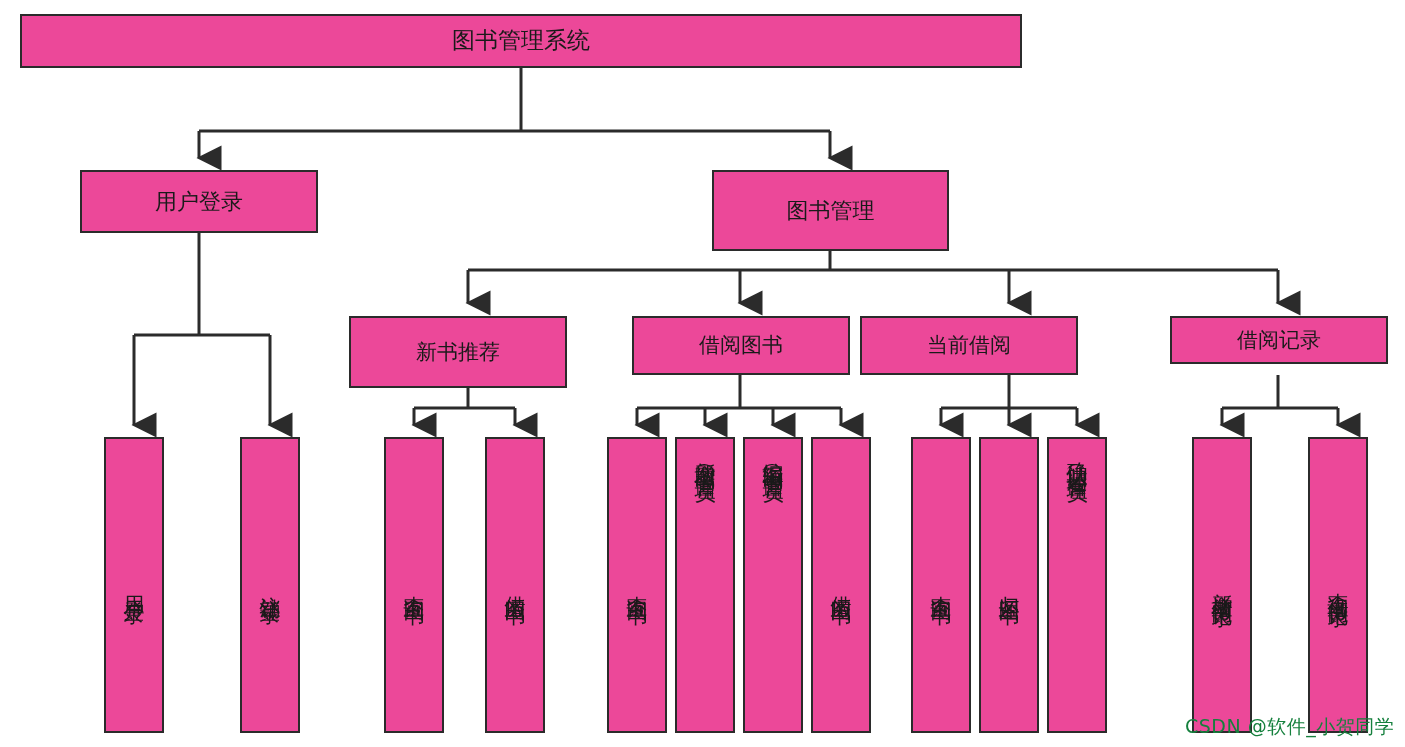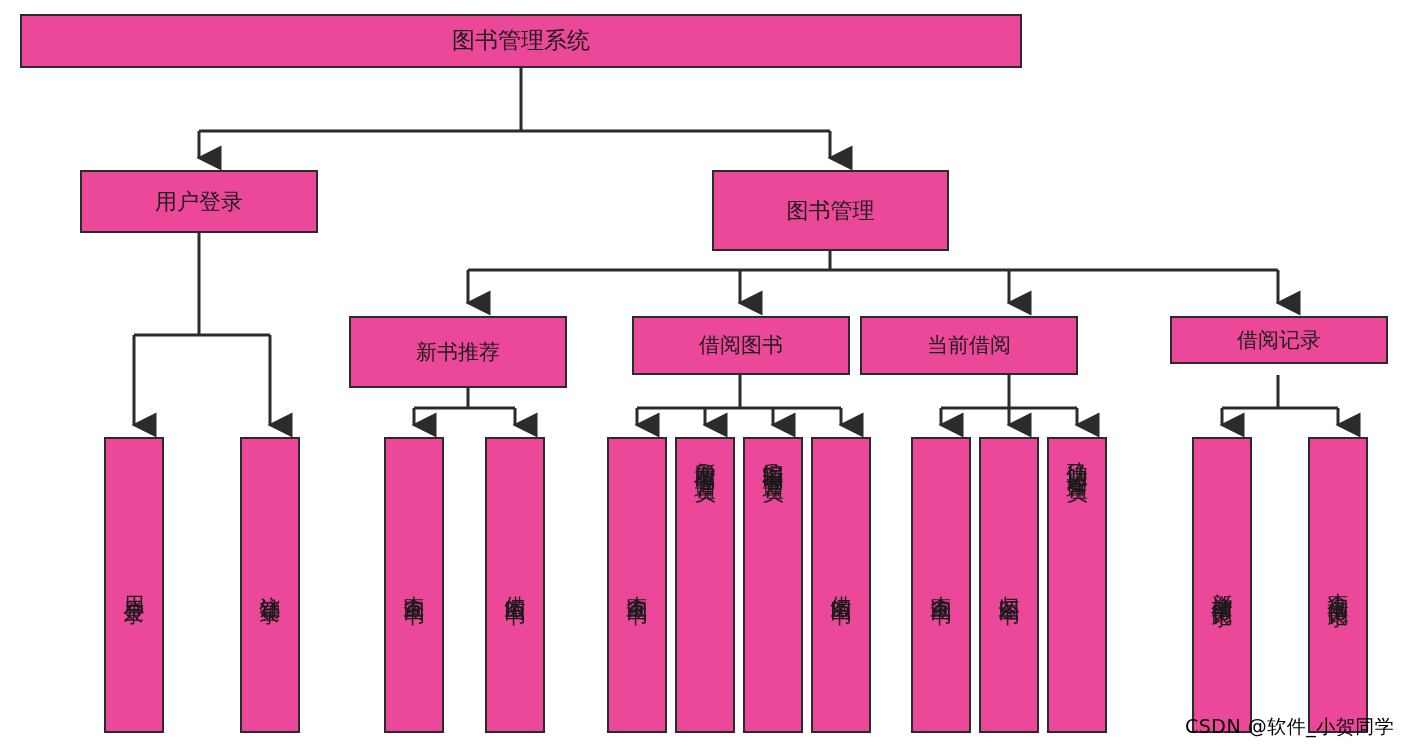--- a/index.html
+++ b/index.html
@@ -64,21 +64,21 @@
   }
   .node-leaf.center-text {
     align-items: center;
     padding-top: 0;
   }
   .watermark {
     position: absolute;
     left: 1185px;
     top: 714px;
     font-size: 19px;
-    color: #000000;
+    color: #15803d;
     white-space: nowrap;
     letter-spacing: 0.5px;
   }
 </style>
 </head>
 <body>
 
 <div id="canvas">
 
   <svg id="wires" viewBox="0 0 1405 747" xmlns="http://www.w3.org/2000/svg">

